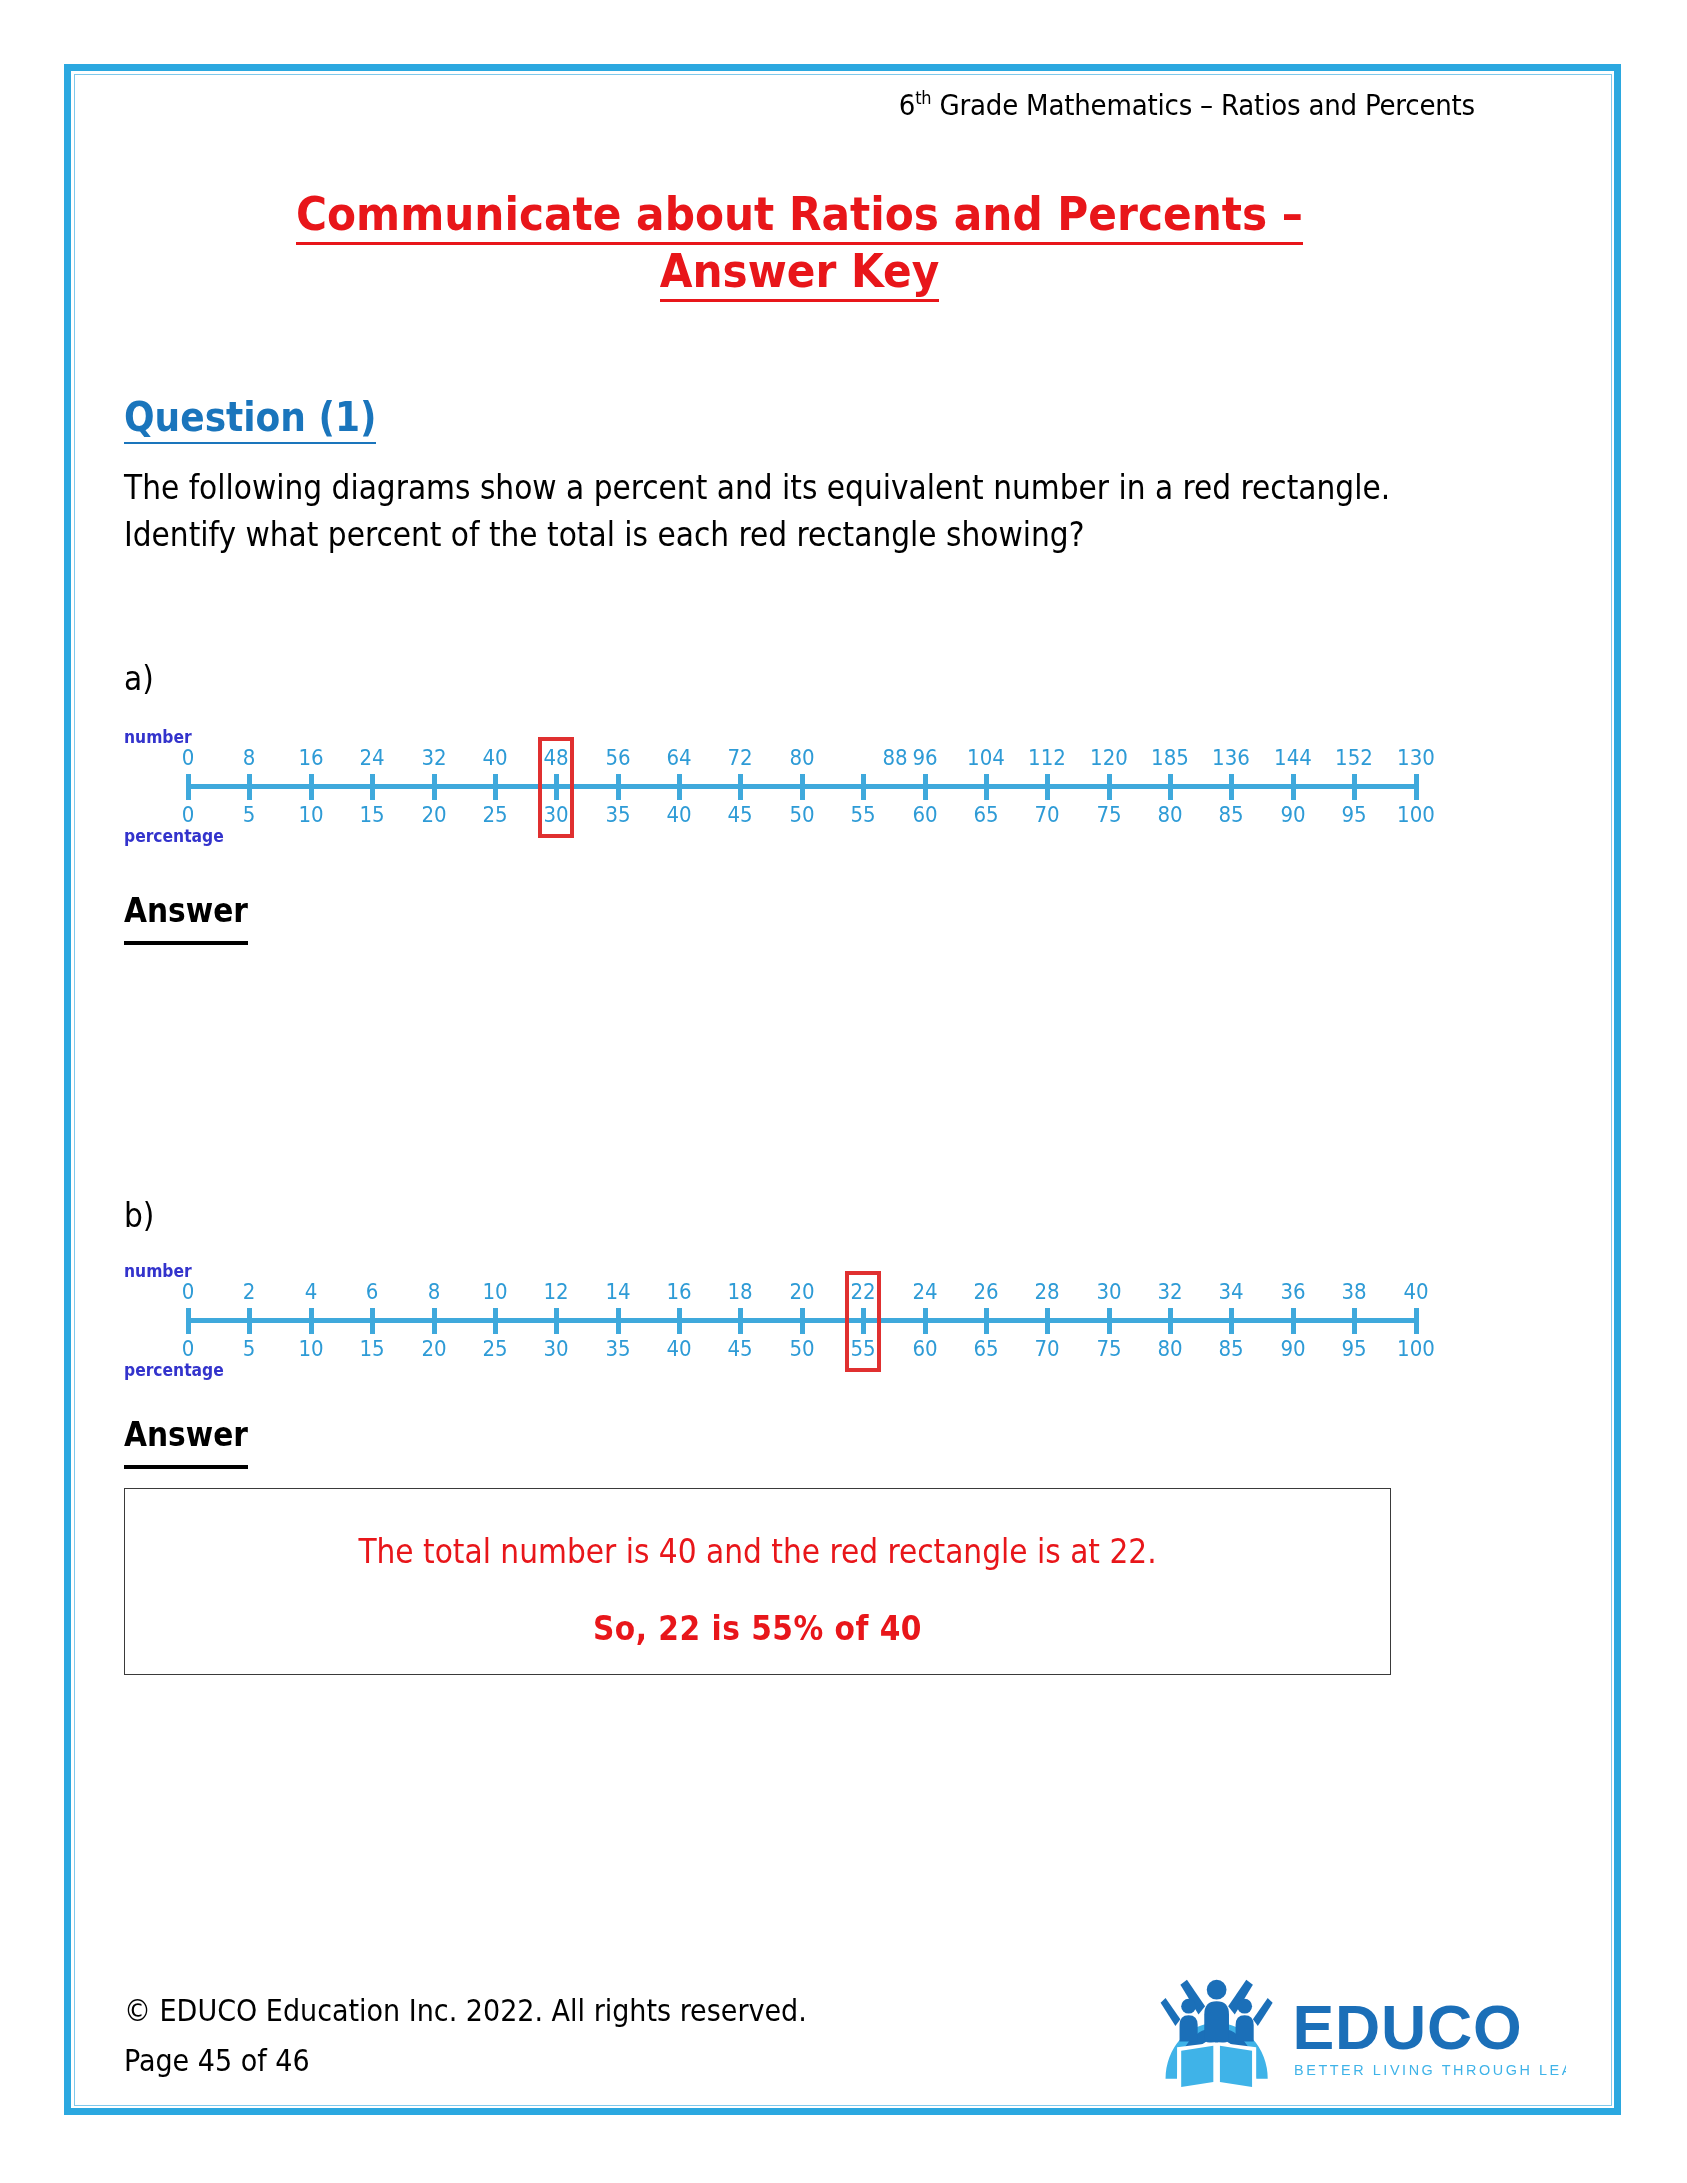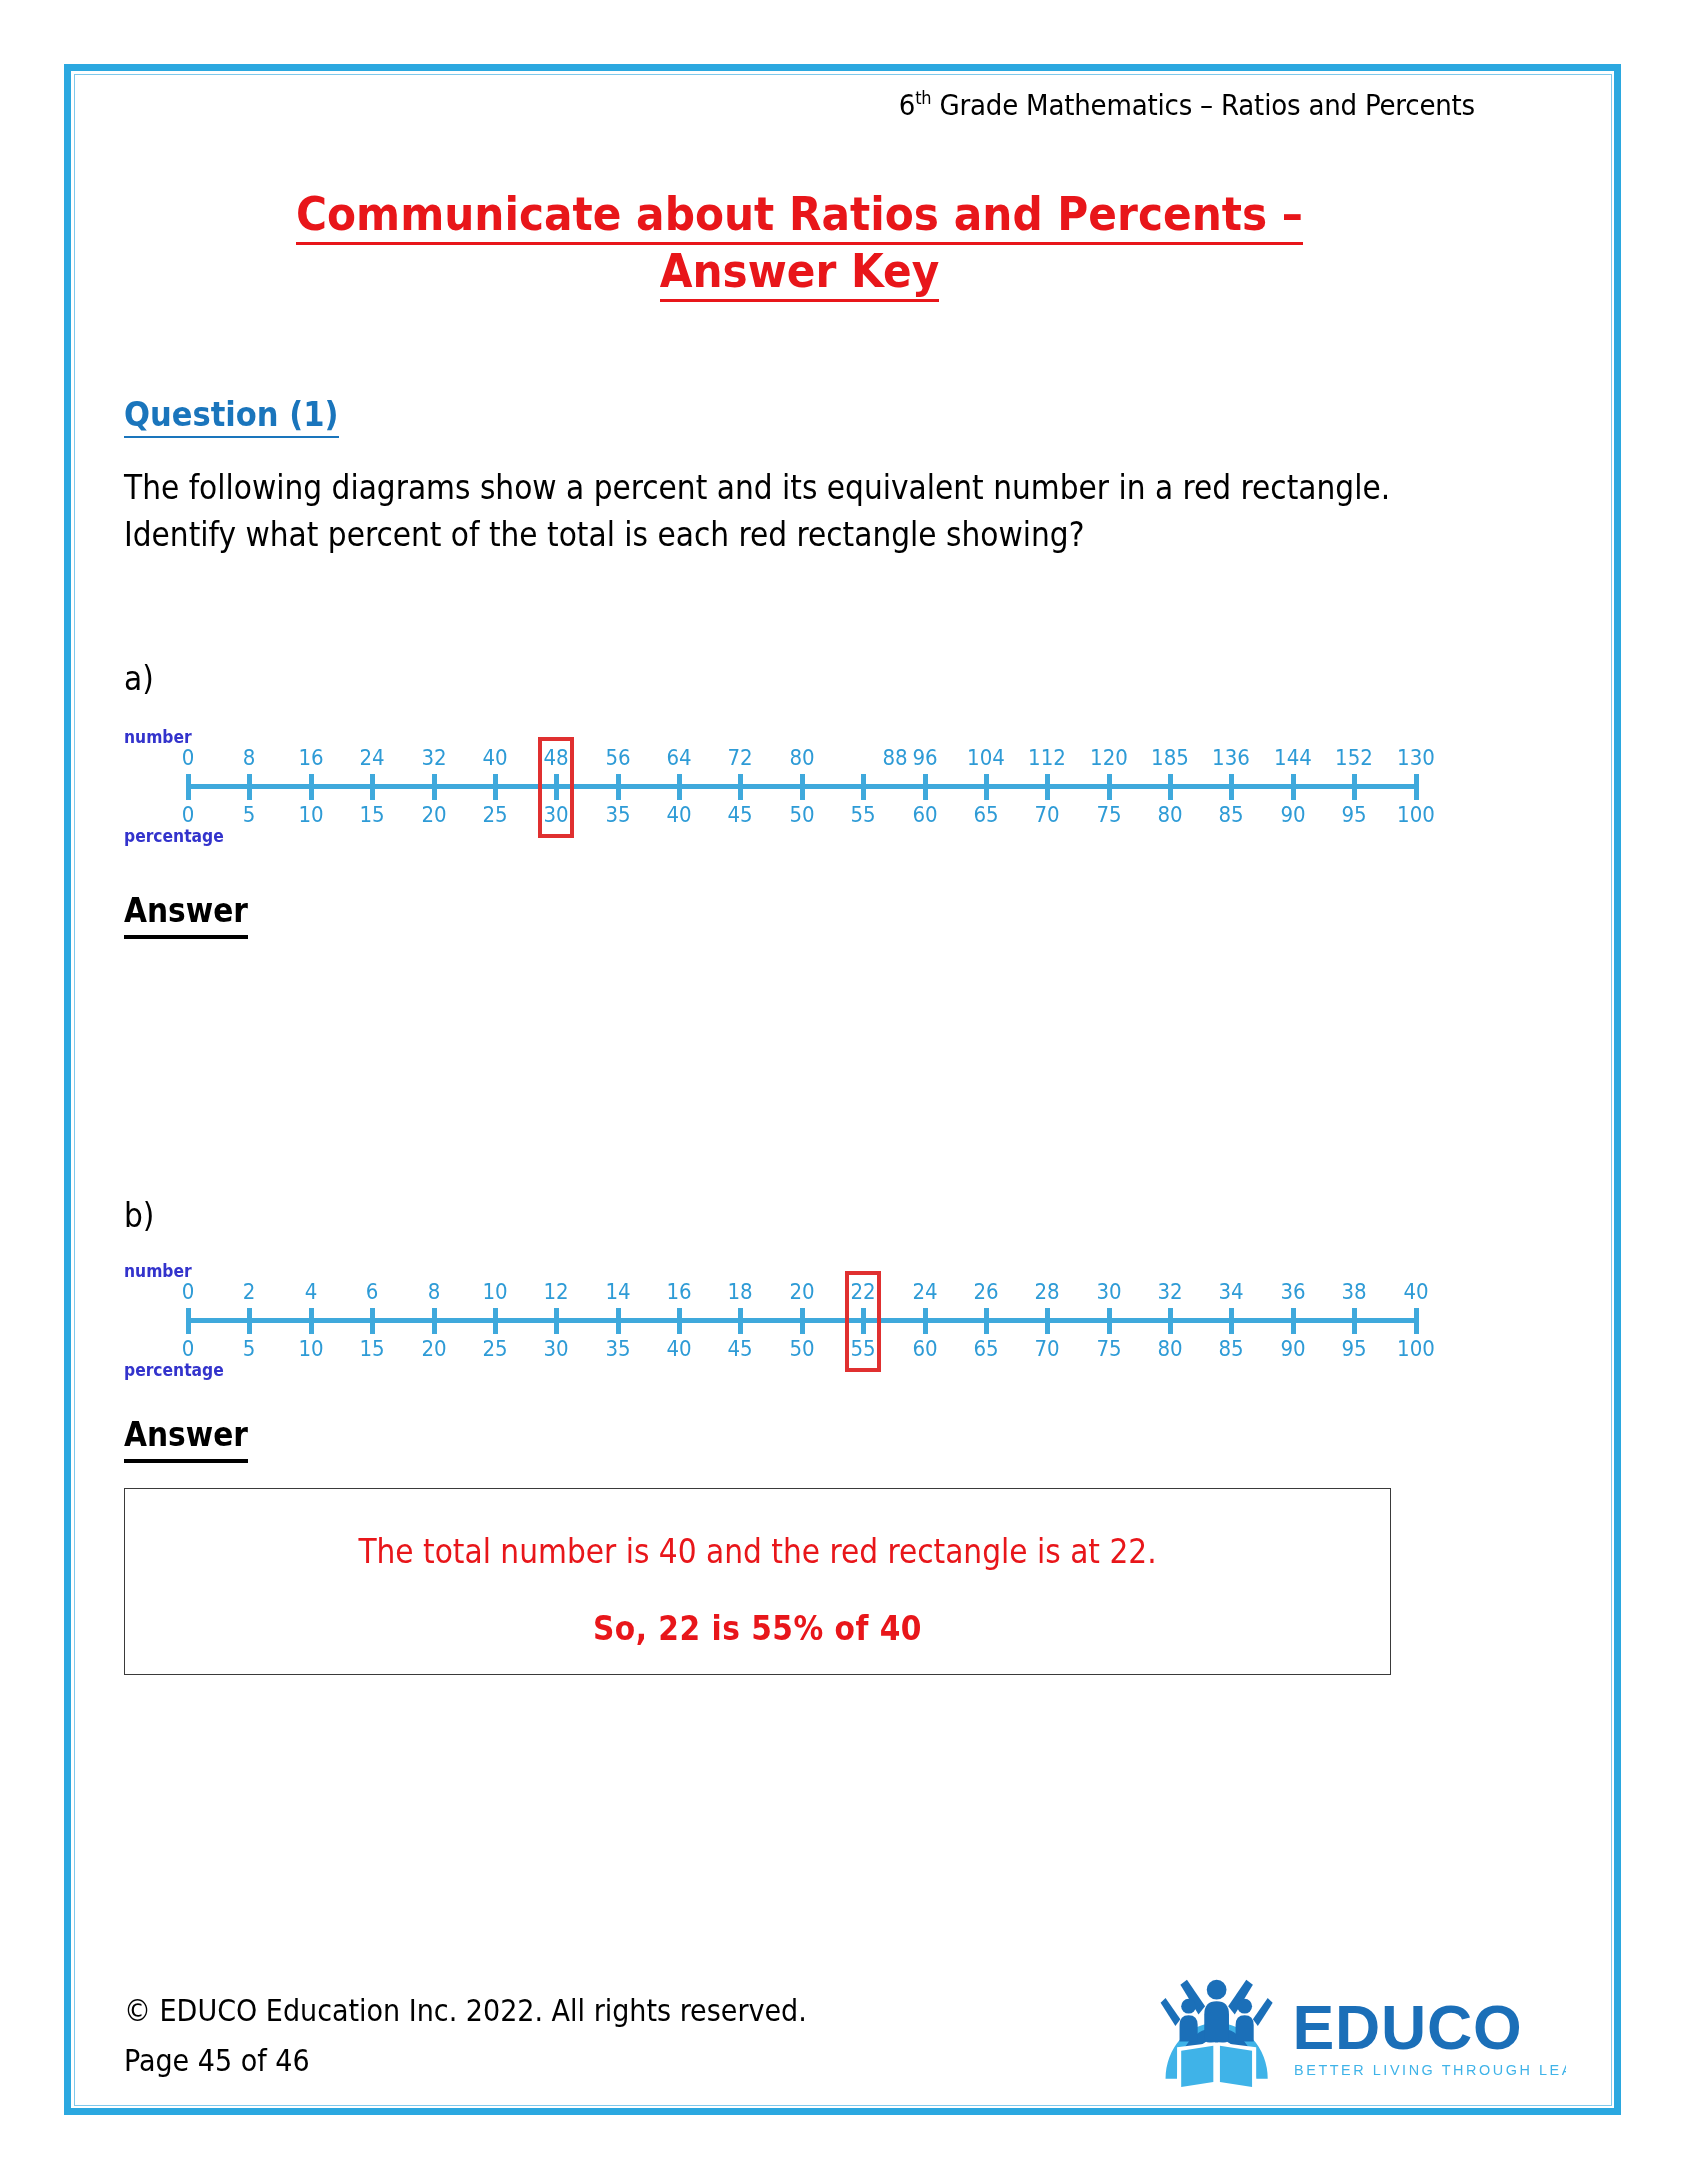--- a/index.html
+++ b/index.html
@@ -83,21 +83,21 @@
     padding-bottom: 1.6px;
     display: inline-block;
   }
 
   
   #question-heading {
     position: absolute;
     top: 394px;
     left: 0;
     font-family: "DejaVu Sans Condensed", "Liberation Sans Narrow", "Liberation Sans", sans-serif;
-    font-size: 34px;
+    font-size: 40px;
     font-weight: bold;
     color: #1A75BC;
   }
   #question-heading span {
     border-bottom: 2.5px solid #1A75BC;
     padding-bottom: 1.6px;
     display: inline-block;
   }
 
   
@@ -199,21 +199,21 @@
   .answer-heading {
     position: absolute;
     left: 0;
     font-family: "DejaVu Sans Condensed", "Liberation Sans Narrow", "Liberation Sans", sans-serif;
     font-size: 33px;
     font-weight: bold;
     color: #000000;
   }
   .answer-heading span {
     border-bottom: 4.1px solid #000000;
-    padding-bottom: 5px;
+    padding-bottom: 11px;
     display: inline-block;
   }
   #answer-heading-a { top: 891px; }
   #answer-heading-b { top: 1415px; }
 
   .answer-box {
     position: absolute;
     left: 0;
     width: 1267px;
     border: 1.6px solid #3a3a3a;

